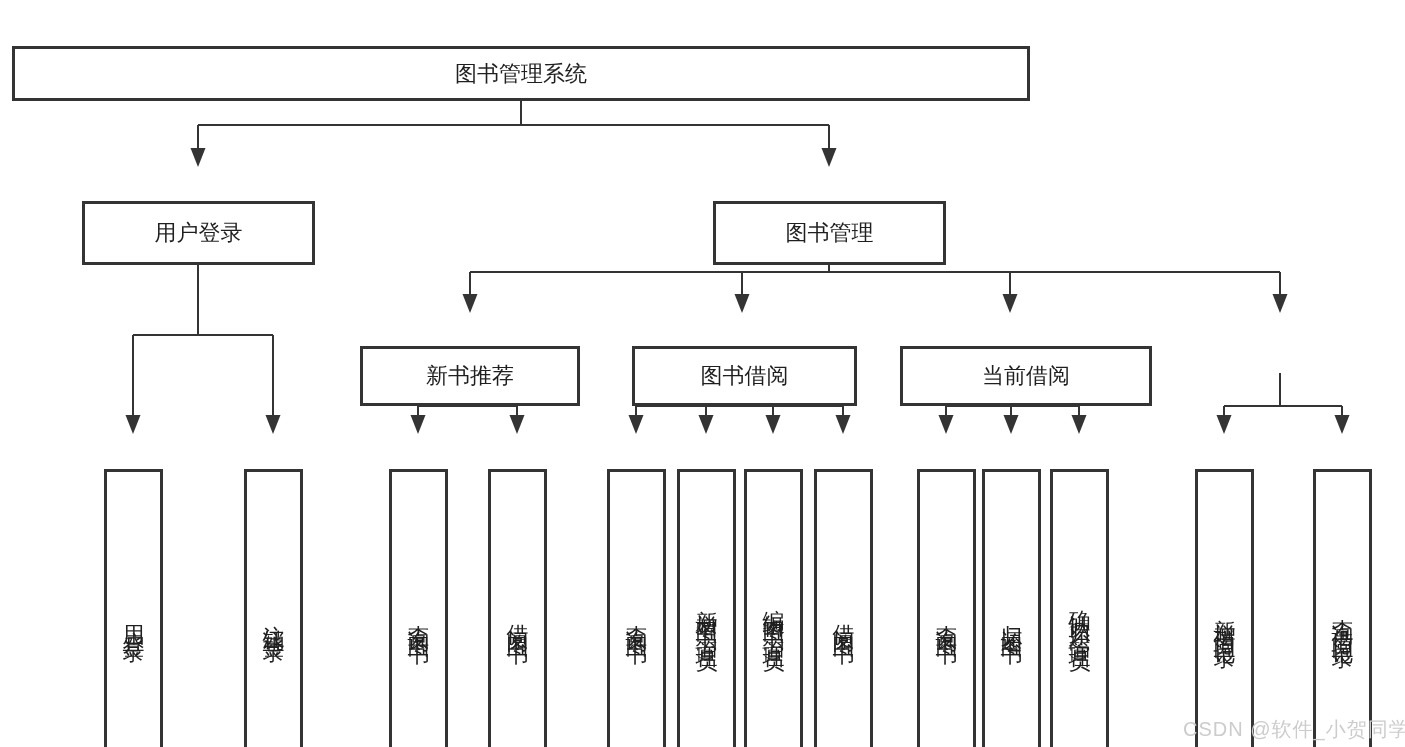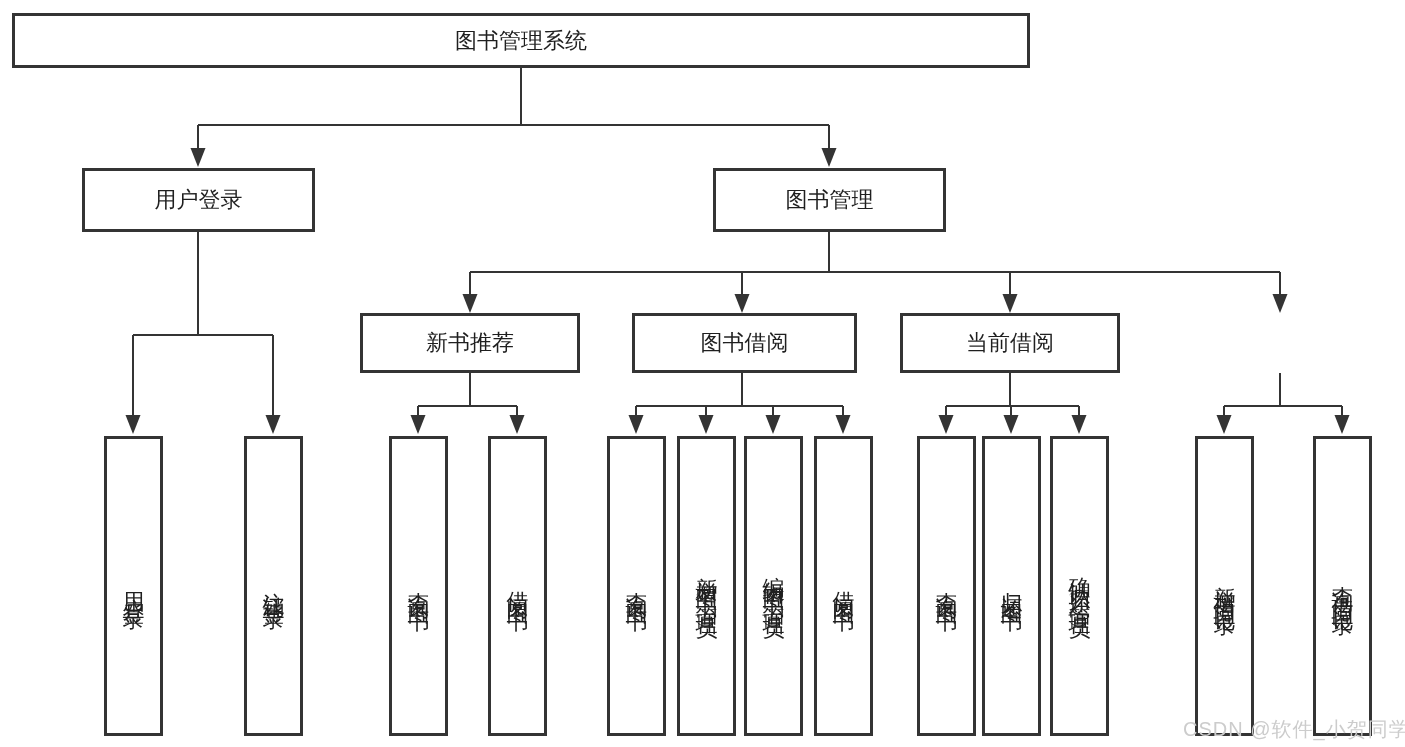--- a/index.html
+++ b/index.html
@@ -21,20 +21,21 @@
   .node {
     position: absolute;
     border: 3px solid #343434;
     background: #ffffff;
     color: #1f1f1f;
     display: flex;
     align-items: center;
     justify-content: center;
     z-index: 2;
     font-size: 22px;
+    margin-top: 33px;
   }
   .node.h {  }
   .node.v span {
     writing-mode: vertical-rl;
     text-orientation: mixed;
     letter-spacing: 6px;
     line-height: 1;
     white-space: nowrap;
   }
   .watermark {
@@ -93,21 +94,21 @@
     </g>
   </svg>
 
   <div class="node h" style="left:12px; top:13px; width:1018px; height:55px;">图书管理系统</div>
 
   <div class="node h" style="left:82px; top:168px; width:233px; height:64px;">用户登录</div>
   <div class="node h" style="left:360px; top:313px; width:220px; height:60px;">新书推荐</div>
 
   <div class="node h" style="left:713px; top:168px; width:233px; height:64px;">图书管理</div>
   <div class="node h" style="left:632px; top:313px; width:225px; height:60px;">图书借阅</div>
-  <div class="node h" style="left:900px; top:313px; width:220px; height:60px;">当前借阅</div>
+  <div class="node h" style="left:900px; top:313px; width:252px; height:60px;">当前借阅</div>
 
   <div class="node v" style="left:104px; top:436px; width:59px; height:300px;">
     <span>用户登录</span>
   </div>
   <div class="node v" style="left:244px; top:436px; width:59px; height:300px;">
     <span>注销登录</span>
   </div>
 
   <div class="node v" style="left:389px; top:436px; width:59px; height:300px;">
     <span>查询图书</span>

